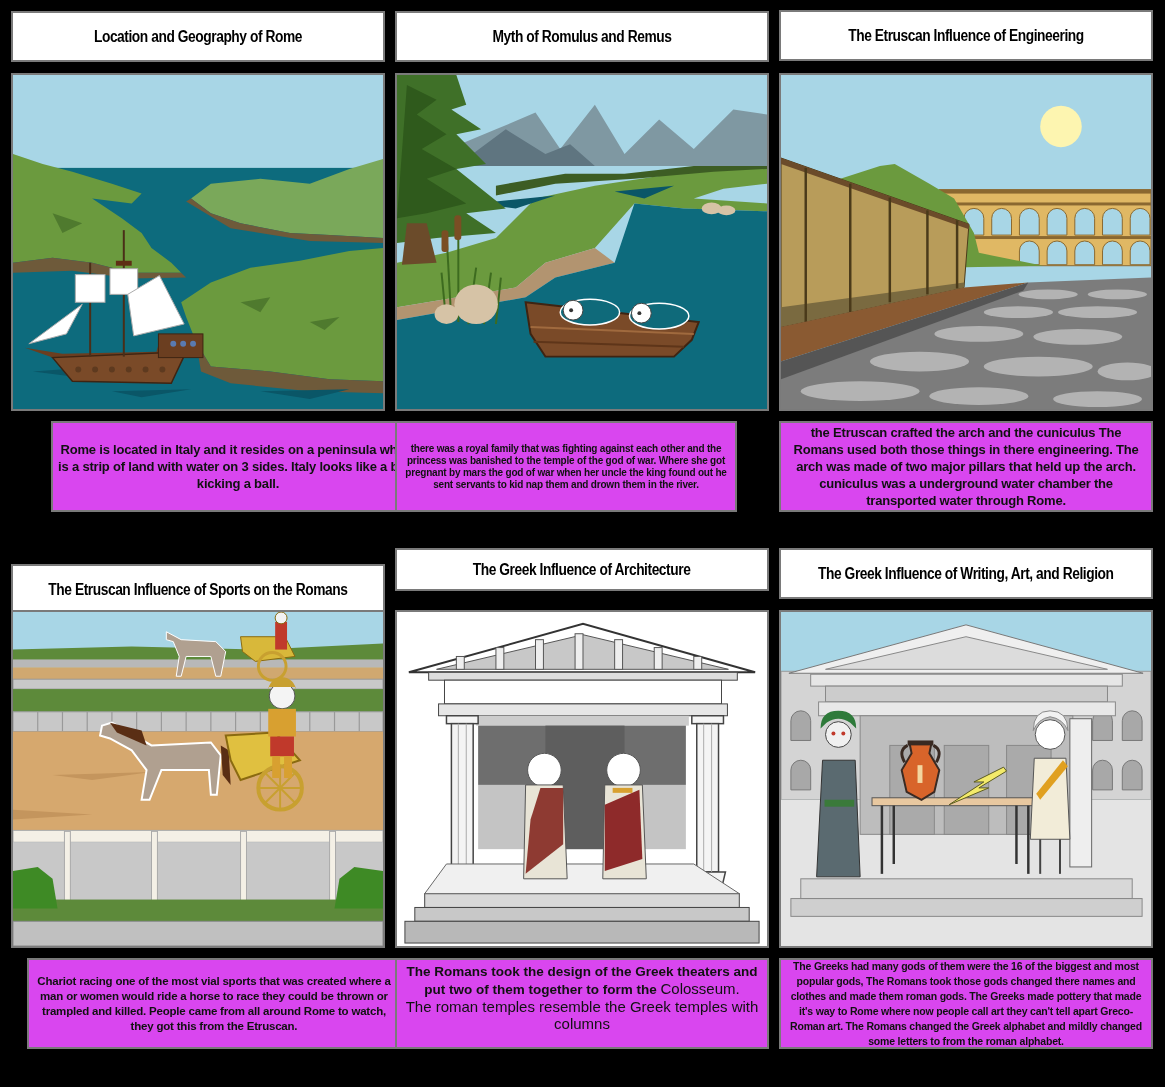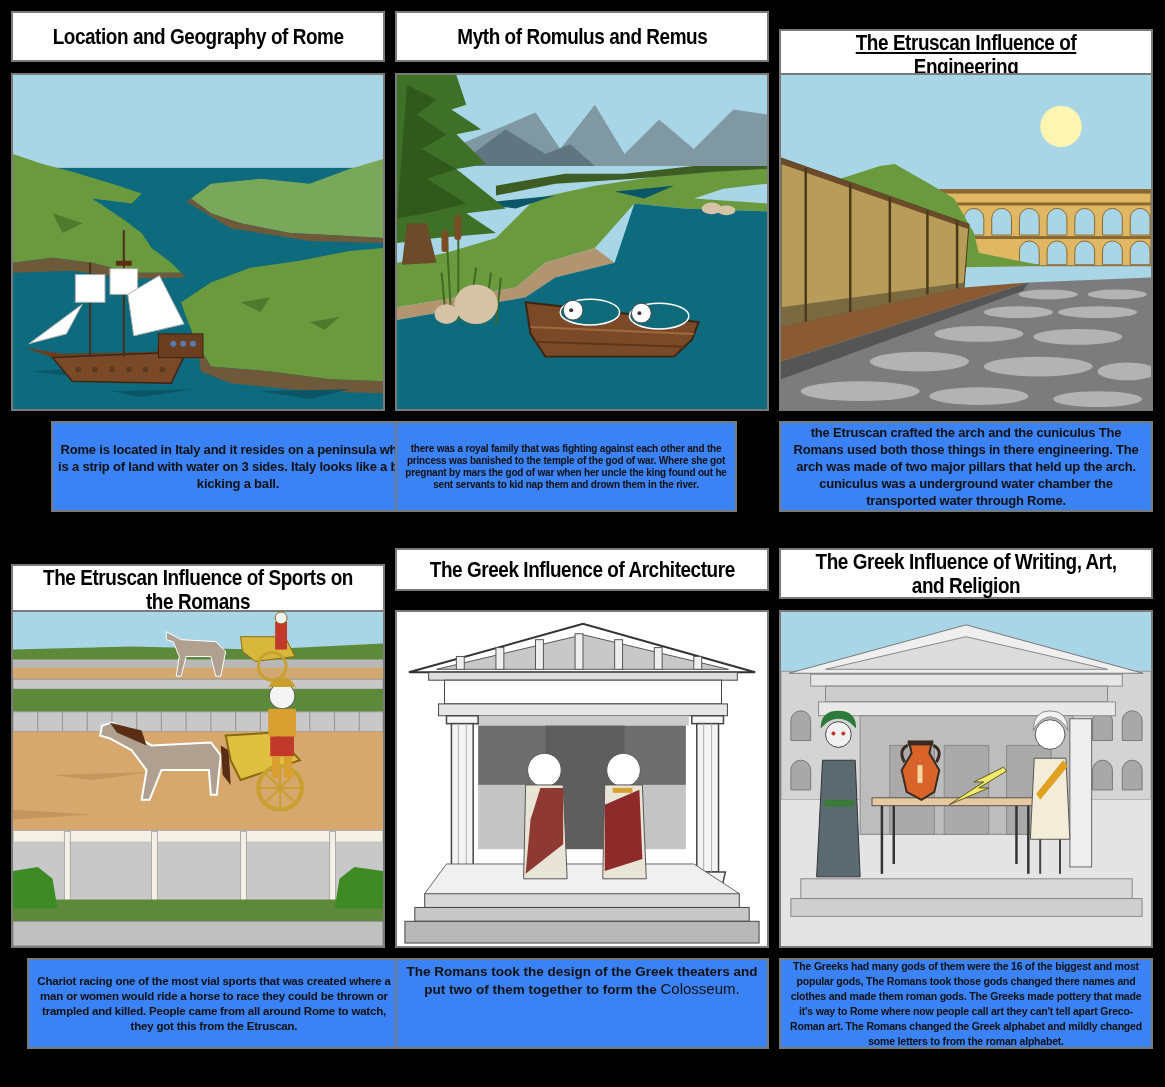--- a/index.html
+++ b/index.html
@@ -3,30 +3,30 @@
 <meta charset="utf-8">
 <style>
   * { box-sizing: border-box; margin: 0; padding: 0; }
   html, body { width: 1165px; height: 1087px; background: #000; overflow: hidden; }
   body { position: relative; font-family: "Liberation Sans", sans-serif; }
   .cell { position: absolute; }
   .title-box {
     position: absolute; background: #fff; border: 2px solid #7a7a7a;
     display: flex; align-items: center; justify-content: center; text-align: center;
     font-family: "Liberation Sans", sans-serif; font-weight: bold; color: #000;
-    font-size: 22px; line-height: 24px; letter-spacing: -0.5px; padding: 0 4px;
+    font-size: 16px; line-height: 24px; letter-spacing: -0.5px; padding: 0 4px;
     transform-origin: center;
   }
   .title-box span { display: inline-block; transform: scaleX(0.86); }
   .scene {
     position: absolute; border: 2px solid #7a7a7a; overflow: hidden; background: #a8d6e6;
   }
   .scene svg { display: block; width: 100%; height: 100%; }
   .text-box {
-    position: absolute; background: #3b82f6; border: 2px solid #7a7a7a;
+    position: absolute; background: #d946ef; border: 2px solid #7a7a7a;
     display: flex; align-items: center; justify-content: center; text-align: center;
     font-family: "Liberation Sans", sans-serif; font-weight: bold; color: #111;
     padding: 2px 4px;
   }
   .text-box span { display: block; }
   .t-md { font-size: 13px; line-height: 17px; letter-spacing: -0.2px; }
   .t-sm { font-size: 10px; line-height: 12px; letter-spacing: -0.2px; }
   .t-sm2 { font-size: 10.5px; line-height: 15px; letter-spacing: -0.2px; }
   .t-mix { font-size: 13.5px; line-height: 17px; }
   .t-mix .plain { font-weight: normal; font-size: 15px; }
@@ -128,21 +128,21 @@
       <circle cx="176" cy="238" r="2" fill="#333"></circle>
         <circle cx="245" cy="241" r="2" fill="#333"></circle>
     </svg>
   </div>
   <div class="text-box t-sm" style="left:395px;top:421px;width:342px;height:91px;">
     <span>there was a royal family that was fighting against each other and the princess was banished to the temple of the god of war. Where she got pregnant by mars the god of war when her uncle the king found out he sent servants to kid nap them and drown them in the river.</span>
   </div>
 </div>
 
 <div class="cell">
-  <div class="title-box" style="left:779px;top:29px;width:374px;height:51px;text-decoration:underline;">
+  <div class="title-box" style="left:779px;top:10px;width:374px;height:51px;">
     <span>The Etruscan Influence of Engineering</span>
   </div>
   <div class="scene" style="left:779px;top:73px;width:374px;height:338px;">
     <svg viewBox="0 0 374 338" preserveAspectRatio="none">
       <rect width="374" height="338" fill="#a8d6e6"></rect>
       <circle cx="283" cy="52" r="21" fill="#fdf5b0"></circle>
       <rect y="165" width="374" height="25" fill="#0d6b7d"></rect>
 
       <rect x="160" y="116" width="214" height="77" fill="#e0b864" stroke="#8a6830"></rect>
       <rect x="160" y="116" width="214" height="4" fill="#8a6830"></rect>
@@ -328,20 +328,21 @@
       <circle cx="229" cy="160" r="17" fill="#fff" stroke="#555"></circle>
       <path d="M210 175 L248 175 L252 270 L208 270 Z" fill="#e8e4d6" stroke="#555"></path>
       <path d="M210 195 L245 180 L248 250 L210 262 Z" fill="#8e2a2a"></path>
       <rect x="218" y="178" width="20" height="5" fill="#d8a030"></rect>
     </svg>
   </div>
   <div class="text-box t-mix" style="left:395px;top:958px;width:374px;height:91px;align-items:flex-start;padding-top:3px;">
     <span>
       <span style="display:inline;">The Romans took the design of the Greek theaters and put two of them together to form the</span>
       <span class="plain" style="display:inline;margin-top:44px;">Colosseum.</span>
+      <span class="plain" style="display:block;line-height:17px;">The roman temples resemble the Greek temples with columns</span>
     </span>
   </div>
 </div>
 
 <div class="cell">
   <div class="title-box" style="left:779px;top:548px;width:374px;height:51px;">
     <span>The Greek Influence of Writing, Art, and Religion</span>
   </div>
   <div class="scene" style="left:779px;top:610px;width:374px;height:338px;">
     <svg viewBox="0 0 374 338" preserveAspectRatio="none">

